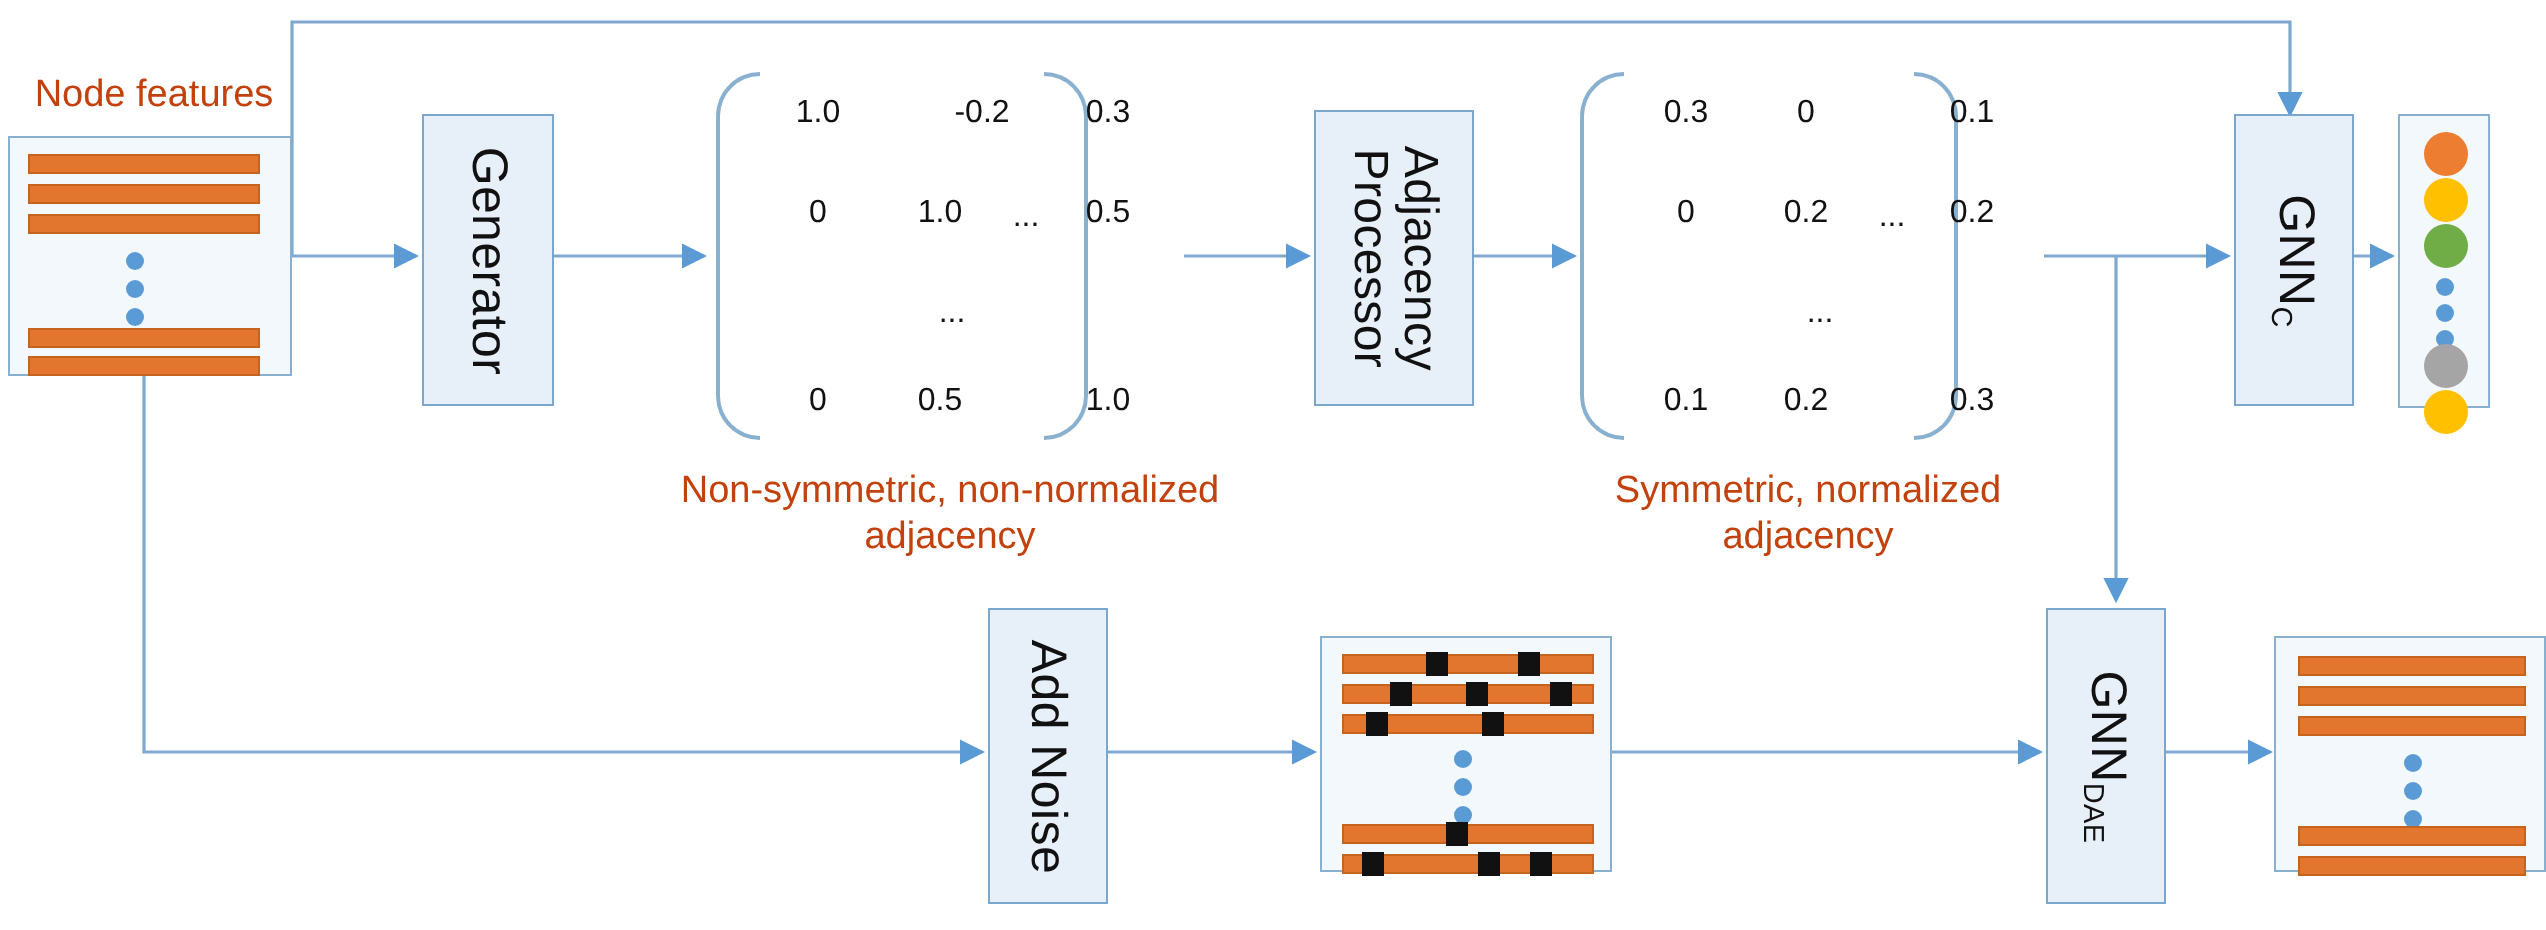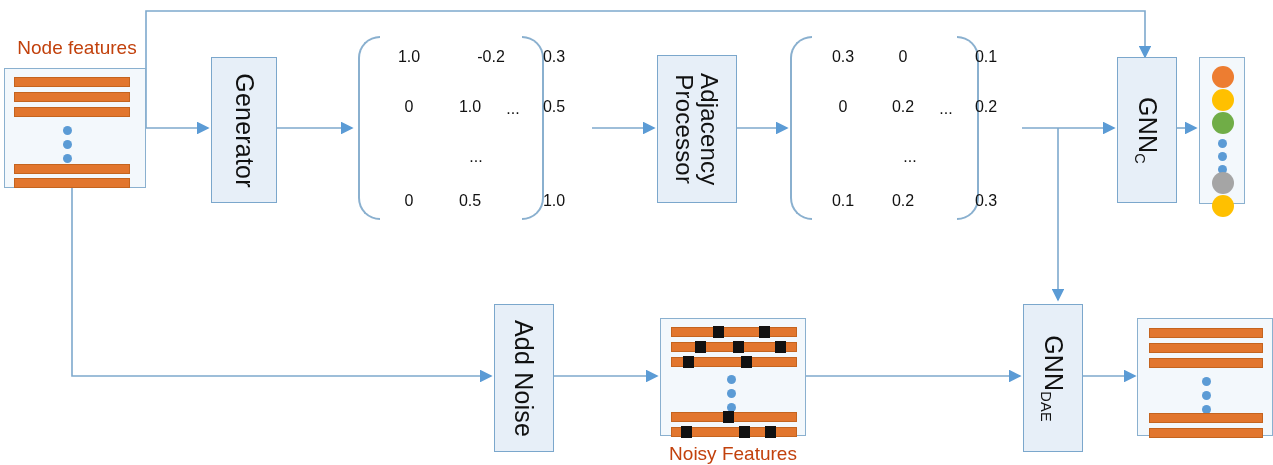--- a/index.html
+++ b/index.html
@@ -100,20 +100,21 @@
     <div class="cell" style="left:112px;top:62px;">1.0</div>
     <div class="cell" style="left:155px;top:64px;">...</div>
     <div class="cell" style="left:196px;top:62px;">0.5</div>
 
     <div class="cell" style="left:118px;top:112px;">...</div>
 
     <div class="cell" style="left:51px;top:156px;">0</div>
     <div class="cell" style="left:112px;top:156px;">0.5</div>
     <div class="cell" style="left:196px;top:156px;">1.0</div>
   </div>
+  <div class="lbl wrap" style="left:330px;top:234px;width:290px;">Non-symmetric, non-normalized adjacency</div>
 
   <div class="pbox" style="left:657px;top:55px;width:80px;height:148px;">
     <span class="rot two">
       <span>Adjacency</span><br>
       <span>Processor</span>
     </span>
   </div>
 
   <div class="matrix" style="left:790px;top:36px;width:189px;height:184px;">
     <div class="bracket l" style="left:0;top:0;height:184px;"></div>
@@ -126,20 +127,21 @@
     <div class="cell" style="left:113px;top:62px;">0.2</div>
     <div class="cell" style="left:156px;top:64px;">...</div>
     <div class="cell" style="left:196px;top:62px;">0.2</div>
 
     <div class="cell" style="left:120px;top:112px;">...</div>
 
     <div class="cell" style="left:53px;top:156px;">0.1</div>
     <div class="cell" style="left:113px;top:156px;">0.2</div>
     <div class="cell" style="left:196px;top:156px;">0.3</div>
   </div>
+  <div class="lbl wrap" style="left:788px;top:234px;width:232px;">Symmetric, normalized adjacency</div>
 
   <div class="pbox" style="left:1117px;top:57px;width:60px;height:146px;">
     <span class="rot"><span>GNN</span><sub>C</sub></span>
   </div>
 
   <div class="panel" style="left:1199px;top:57px;width:46px;height:147px;">
     <div class="circ" style="left:12px;top:8px;width:22px;height:22px;background:#ed7d31;"></div>
     <div class="circ" style="left:12px;top:31px;width:22px;height:22px;background:#ffc000;"></div>
     <div class="circ" style="left:12px;top:54px;width:22px;height:22px;background:#70ad47;"></div>
     <div class="circ" style="left:18px;top:81px;width:9px;height:9px;background:#5b9bd5;"></div>
@@ -173,21 +175,20 @@
     <div class="vdot" style="left:66px;top:84px;width:9px;height:9px;"></div>
 
     <div class="bar" style="left:10px;top:93px;width:126px;"></div>
     <div class="noise" style="left:62px;top:92px;width:11px;height:12px;"></div>
 
     <div class="bar" style="left:10px;top:108px;width:126px;"></div>
     <div class="noise" style="left:20px;top:107px;width:11px;height:12px;"></div>
     <div class="noise" style="left:78px;top:107px;width:11px;height:12px;"></div>
     <div class="noise" style="left:104px;top:107px;width:11px;height:12px;"></div>
   </div>
-  <div class="lbl" style="left:660px;top:442px;width:146px;">Noisy Features</div>
 
   <div class="pbox" style="left:1023px;top:304px;width:60px;height:148px;">
     <span class="rot"><span>GNN</span><sub>DAE</sub></span>
   </div>
 
   <div class="panel" style="left:1137px;top:318px;width:136px;height:118px;">
     <div class="bar" style="left:11px;top:9px;width:114px;"></div>
     <div class="bar" style="left:11px;top:24px;width:114px;"></div>
     <div class="bar" style="left:11px;top:39px;width:114px;"></div>
     <div class="vdot" style="left:64px;top:58px;width:9px;height:9px;"></div>

